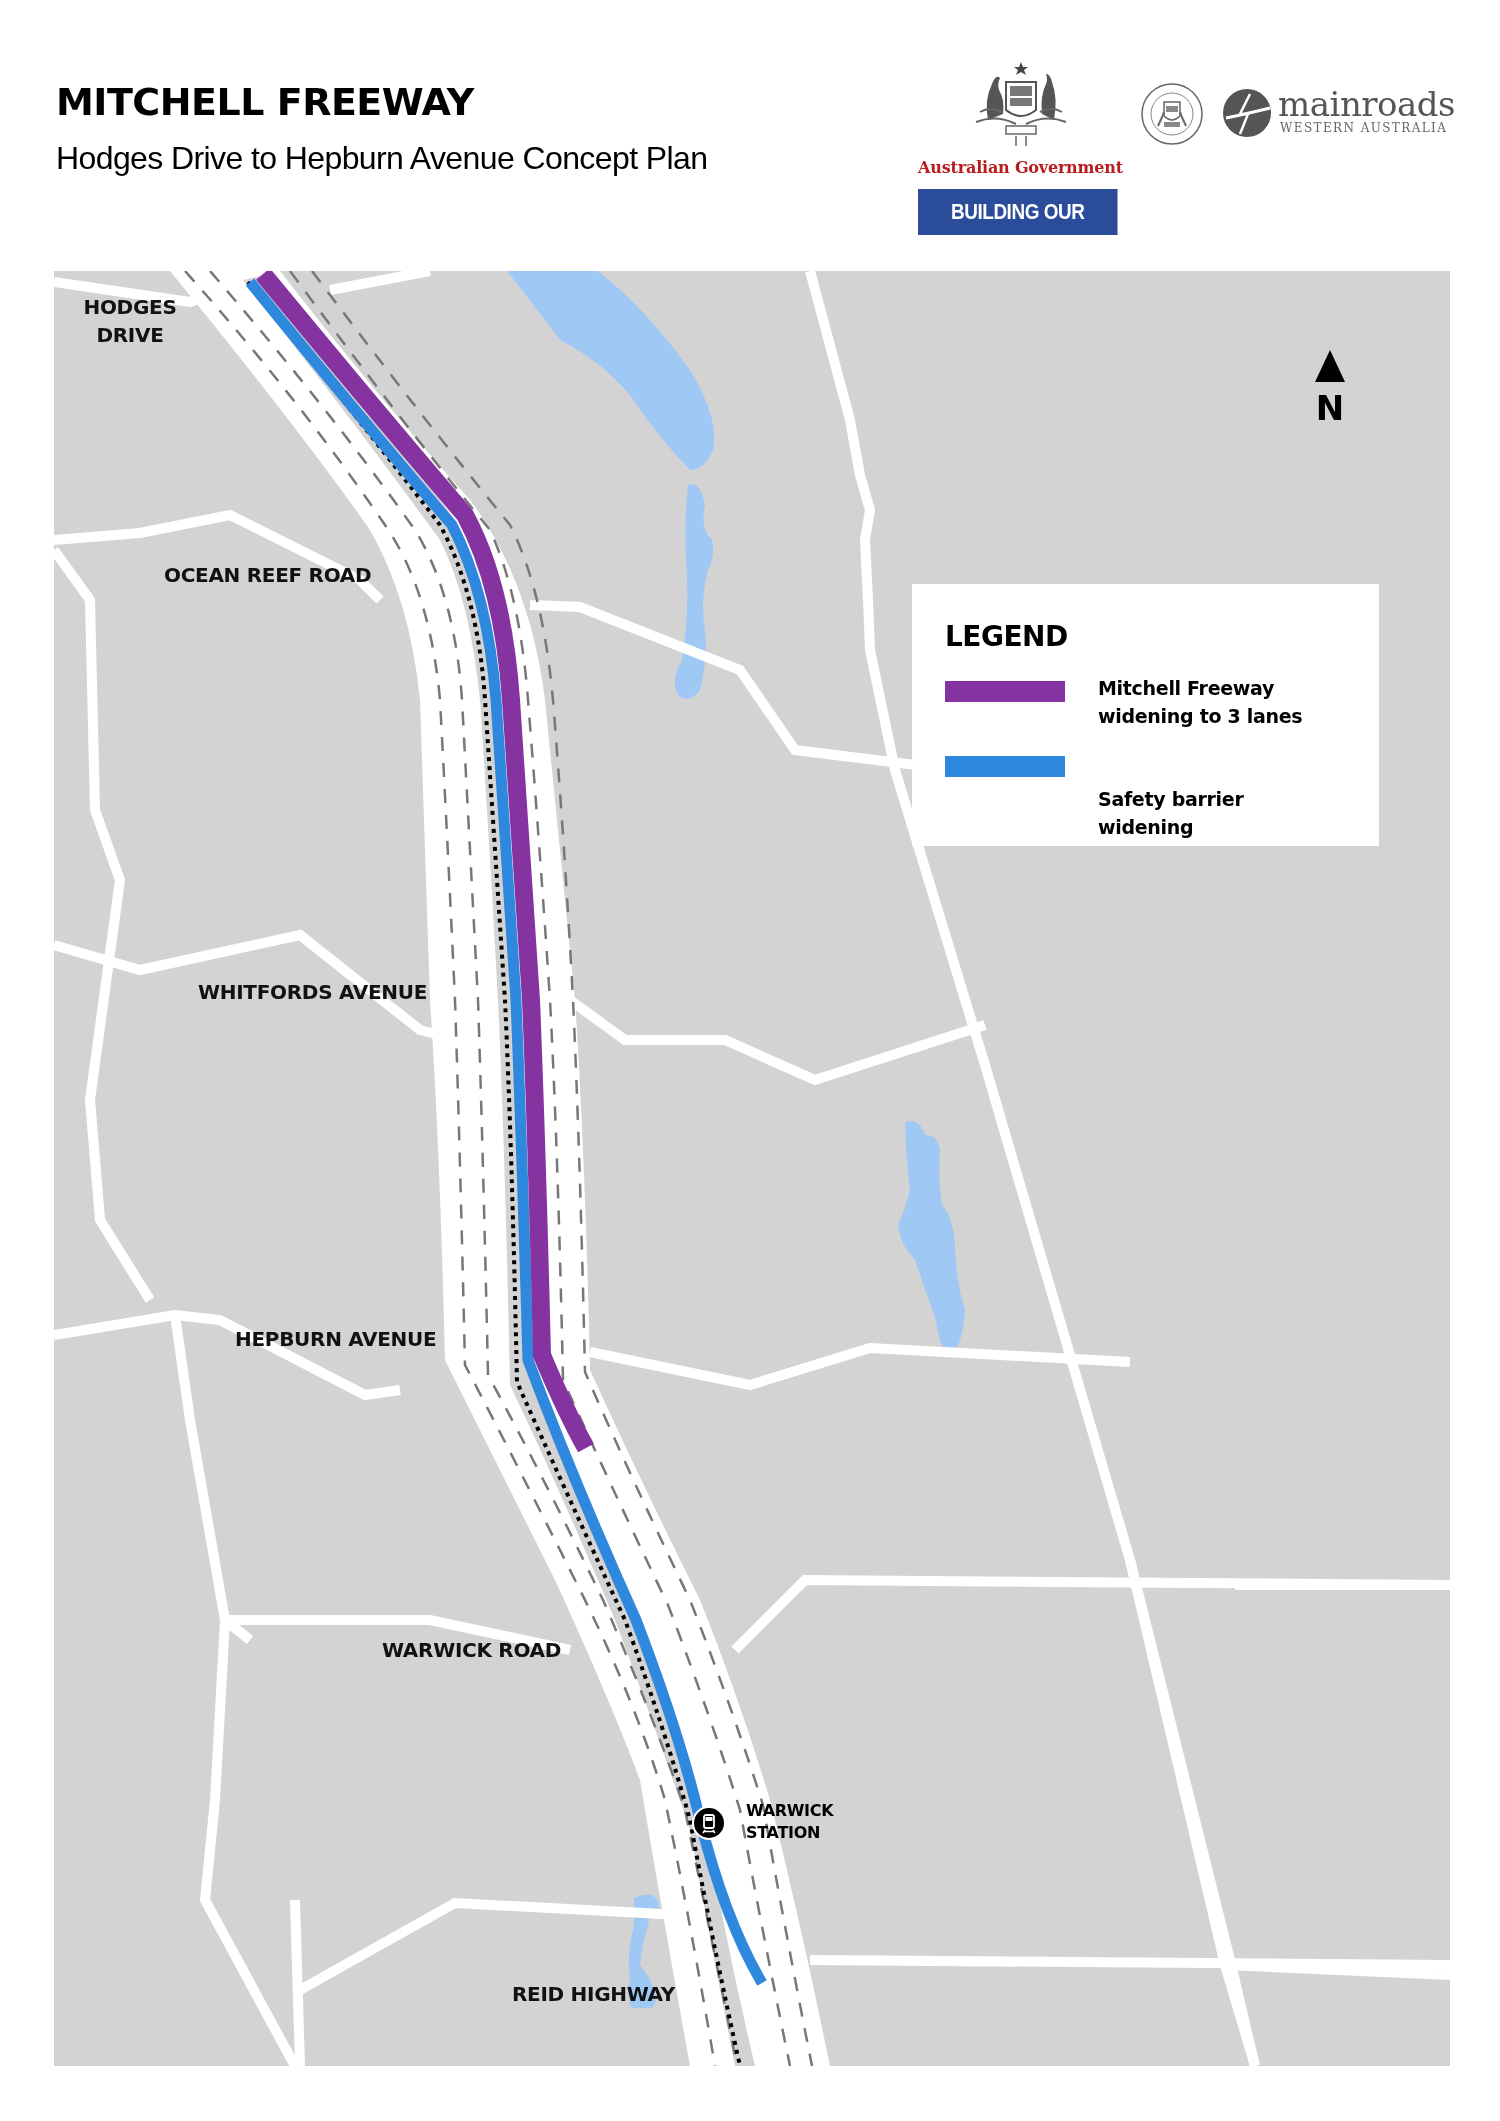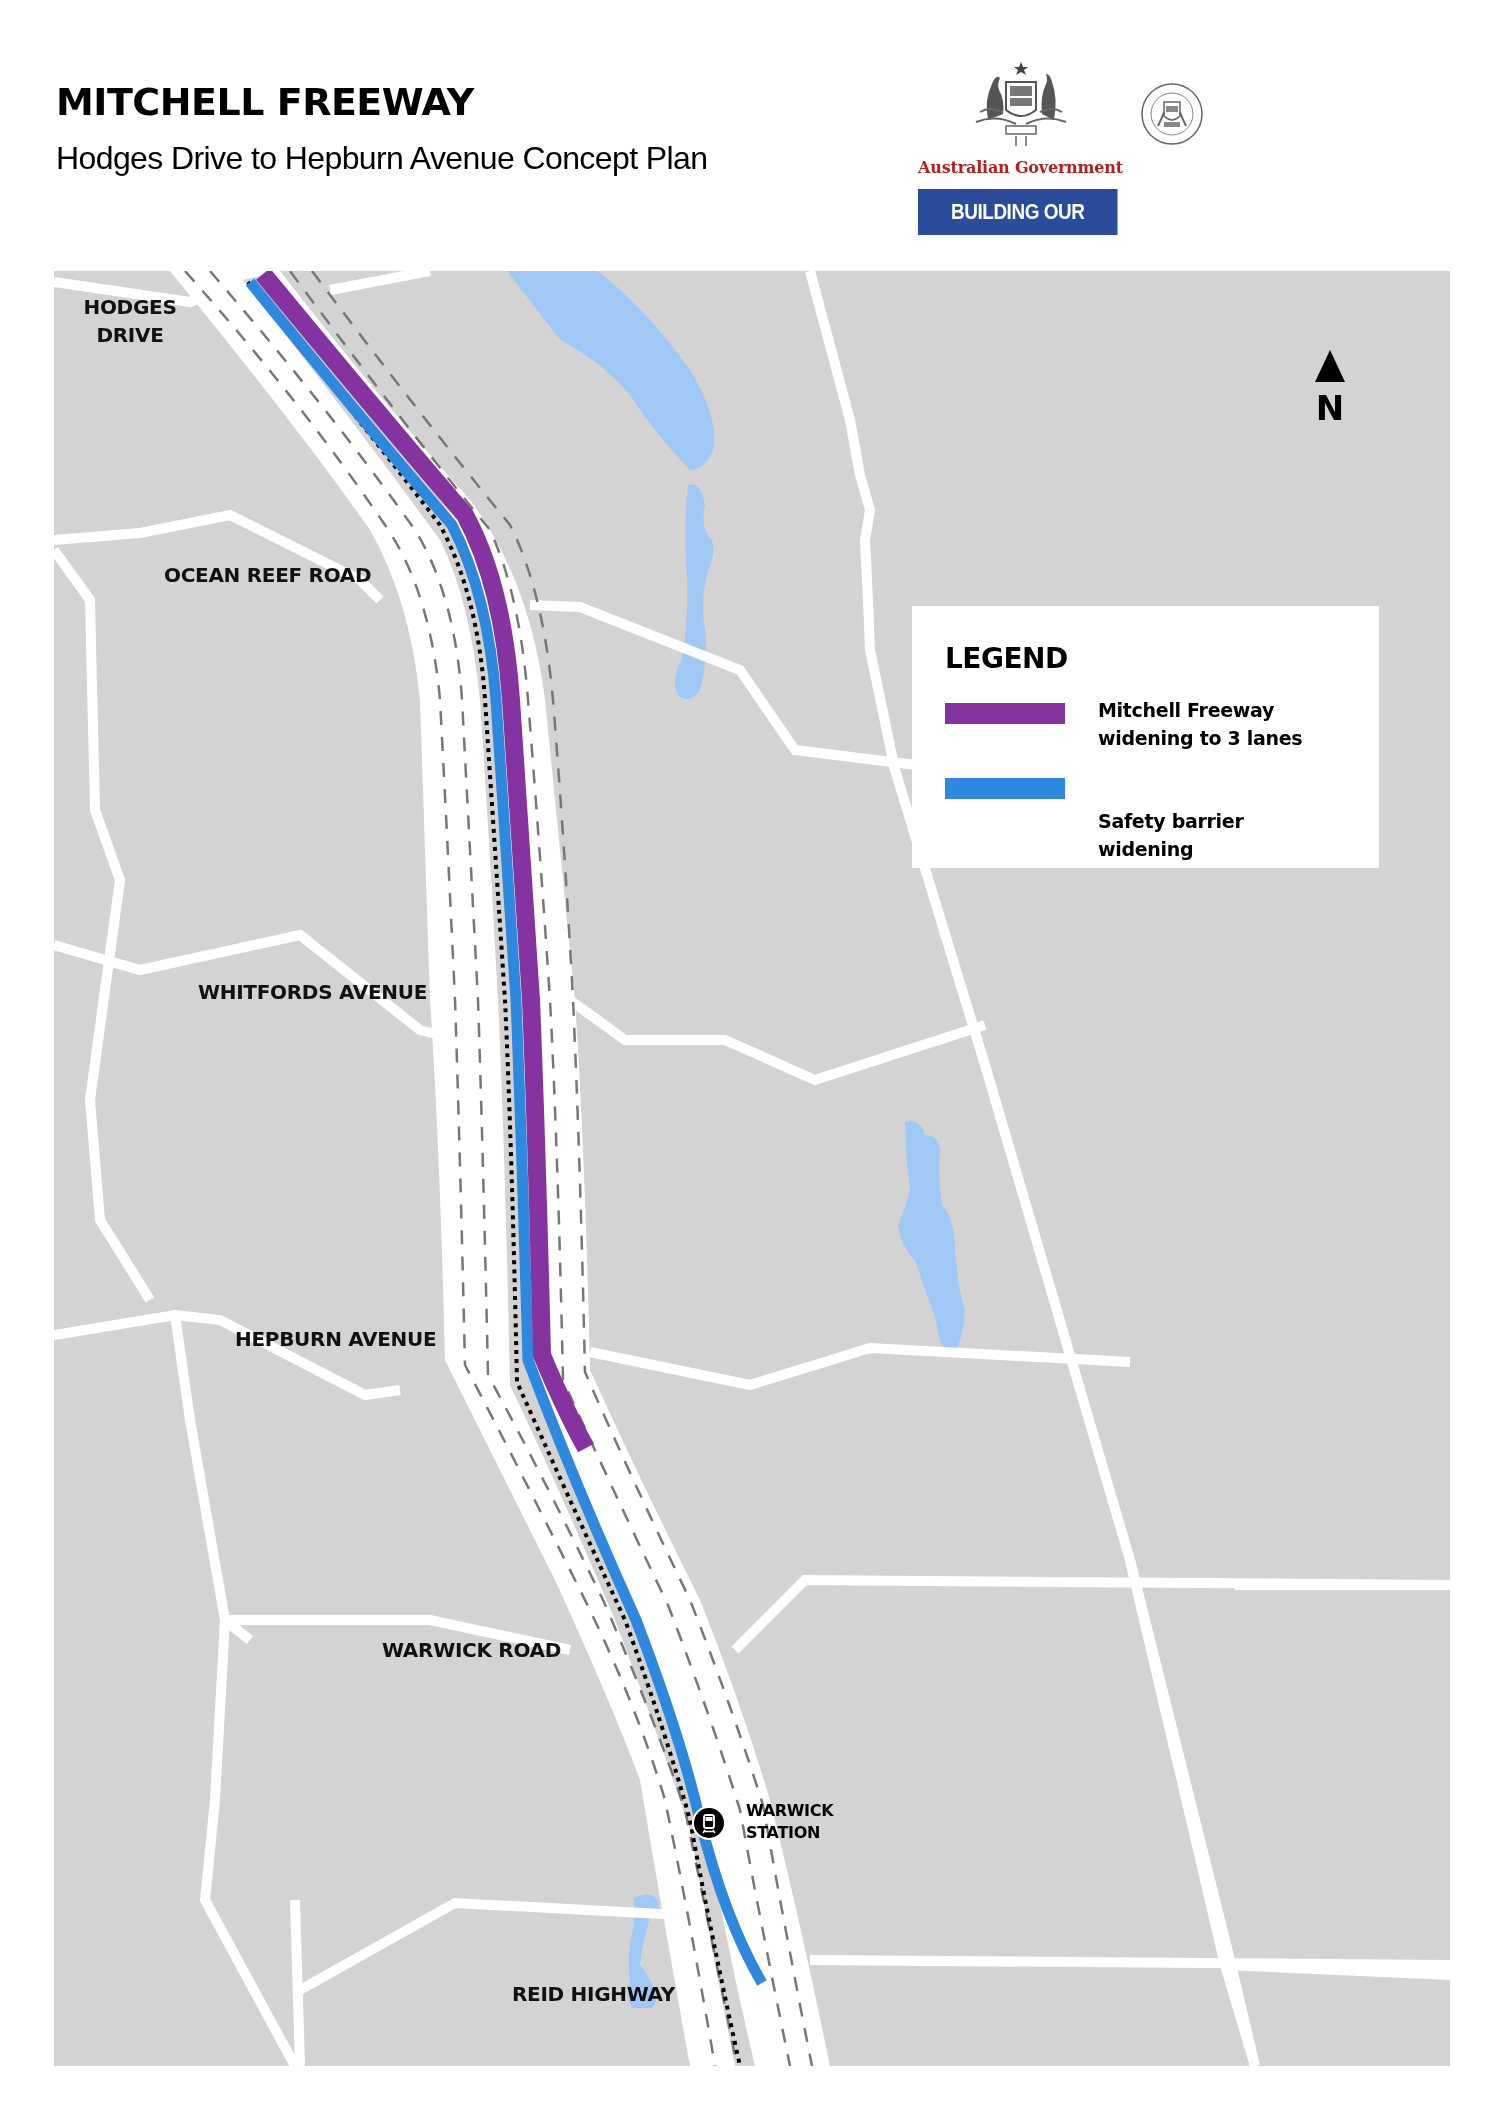--- a/index.html
+++ b/index.html
@@ -12,21 +12,21 @@
   .ag-crest { width: 110px; height: 88px; margin: 0 auto; }
   .ag-text { font-family: "DejaVu Serif", serif; font-weight: bold; font-size: 16px; color: #b91c1c; margin-top: 6px; letter-spacing: -0.2px; white-space: nowrap; }
   .byf { margin-top: 12px; background: #2a4c9a; color: #fff; font-family: "Liberation Sans", sans-serif; font-weight: bold; font-size: 22px; line-height: 46px; height: 46px; letter-spacing: -0.5px; transform: scaleX(0.86); transform-origin: left; width: 232px; text-align: center; }
   .wa-seal { position: absolute; left: 240px; top: 22px; width: 64px; height: 64px; }
   .mr-block { position: absolute; left: 322px; top: 28px; width: 240px; height: 60px; }
   .mr-icon { position: absolute; left: 0; top: 0; width: 50px; height: 50px; }
   .mr-word { position: absolute; left: 56px; top: -4px; font-family: "DejaVu Serif", serif; font-size: 34px; color: #555; letter-spacing: -0.5px; }
   .mr-sub { position: absolute; left: 58px; top: 33px; font-family: "DejaVu Serif", serif; font-size: 12px; color: #666; letter-spacing: 1.4px; white-space: nowrap; }
   .map { position: absolute; left: 0; top: 0; }
   .road-label { font-family: "DejaVu Sans", sans-serif; font-weight: bold; font-size: 20px; fill: #111; letter-spacing: -0.3px; }
-  .legend { position: absolute; left: 912px; top: 606px; width: 467px; height: 262px; background: #ffffff; }
+  .legend { position: absolute; left: 912px; top: 584px; width: 467px; height: 262px; background: #ffffff; }
   .legend-title { position: absolute; left: 33px; top: 36px; font-family: "DejaVu Sans", sans-serif; font-weight: bold; font-size: 28px; letter-spacing: -0.5px; }
   .legend-swatch { position: absolute; left: 33px; width: 120px; height: 21px; }
   .legend-label { position: absolute; left: 186px; font-family: "DejaVu Sans", sans-serif; font-weight: bold; font-size: 19px; line-height: 28px; letter-spacing: -0.3px; }
   .north { position: absolute; left: 1312px; top: 350px; width: 36px; text-align: center; }
   .north-arrow { width: 0; height: 0; margin: 0 auto; border-left: 15px solid transparent; border-right: 15px solid transparent; border-bottom: 32px solid #000; }
   .north-label { font-family: "DejaVu Sans", sans-serif; font-weight: bold; font-size: 34px; line-height: 40px; margin-top: 6px; }
   .station { position: absolute; left: 692px; top: 1806px; width: 34px; height: 34px; border-radius: 50%; background: #000; border: 2px solid #fff; box-sizing: border-box; }
   .station-label { position: absolute; left: 738px; top: 1800px; font-family: "DejaVu Sans", sans-serif; font-weight: bold; font-size: 16px; line-height: 22px; letter-spacing: -0.3px; margin-left: 8px; }
 </style>
 </head>
@@ -53,20 +53,29 @@
     <div class="byf">BUILDING OUR FUTURE</div>
   </div>
   <svg class="wa-seal" viewBox="0 0 64 64">
     <circle cx="32" cy="32" r="30" fill="#fff" stroke="#666" stroke-width="1.5"></circle>
     <circle cx="32" cy="32" r="21" fill="none" stroke="#888" stroke-width="1"></circle>
     <path d="M24,20 h16 v14 q-8,8 -16,0 z" fill="none" stroke="#666" stroke-width="1.5"></path>
     <path d="M26,24 h12 v6 h-12z" fill="#888"></path>
     <path d="M18,44 q4,-8 6,-14 M46,44 q-4,-8 -6,-14" stroke="#666" stroke-width="2" fill="none"></path>
     <rect x="24" y="40" width="16" height="5" fill="#888"></rect>
   </svg>
+  <div class="mr-block">
+    <svg class="mr-icon" viewBox="0 0 50 50">
+      <circle cx="25" cy="25" r="24" fill="#555"></circle>
+      <path d="M4,30 q20,-4 44,-10" stroke="#fff" stroke-width="3" fill="none"></path>
+      <path d="M28,6 l-10,20 l8,0 l-8,20" stroke="#fff" stroke-width="2.5" fill="none"></path>
+    </svg>
+    <div class="mr-word">mainroads</div>
+    <div class="mr-sub">WESTERN AUSTRALIA</div>
+  </div>
 </div>
 
 <svg class="map" width="1500" height="2121" viewBox="0 0 1500 2121">
   <defs>
     <clipPath id="mapclip">
         <rect x="54" y="271" width="1396" height="1795"></rect>
       </clipPath>
   </defs>
   <rect x="54" y="271" width="1396" height="1795" fill="#d3d3d3"></rect>
   <g clip-path="url(#mapclip)">

